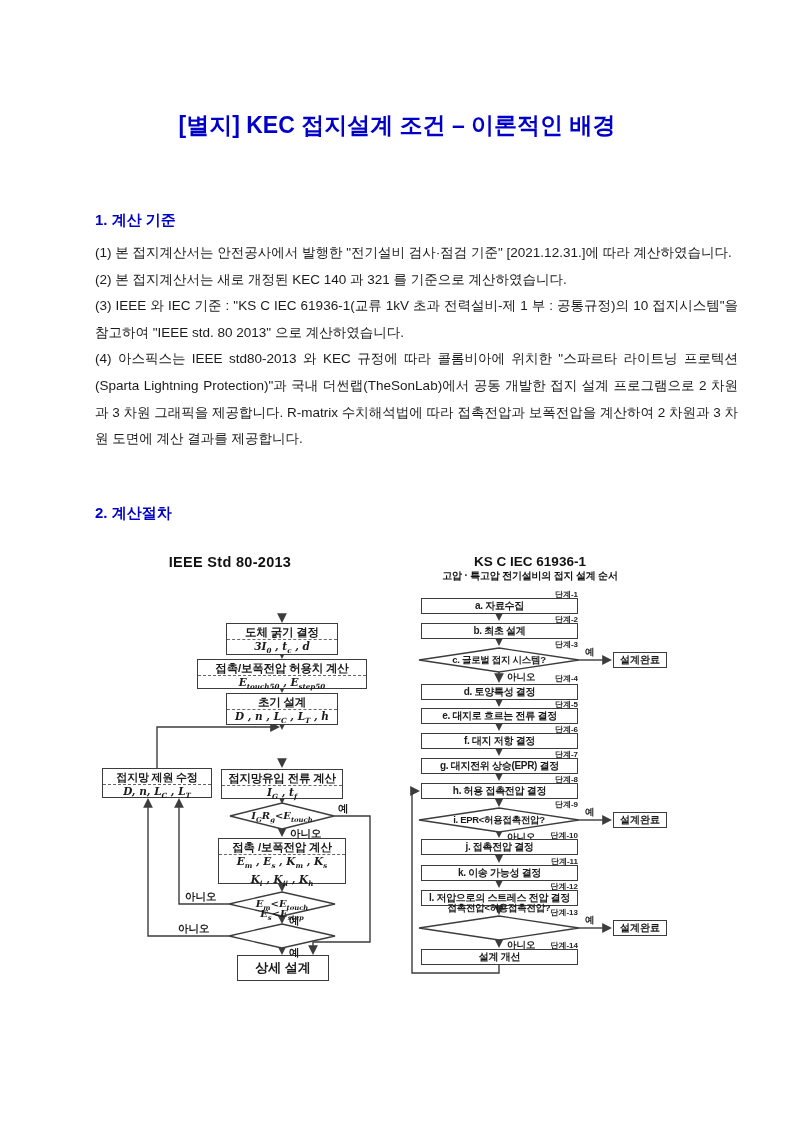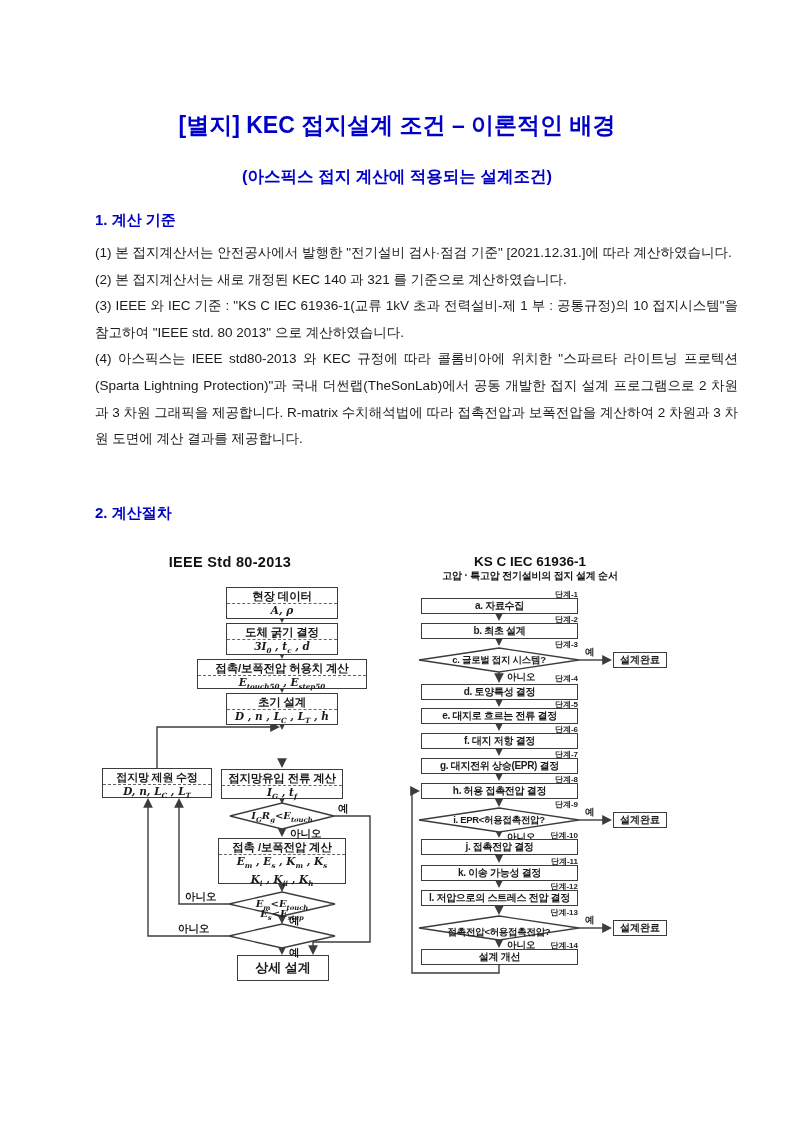--- a/index.html
+++ b/index.html
@@ -46,21 +46,20 @@
           letter-spacing:-.3px;white-space:nowrap;}
   .tag{position:absolute;left:148px;width:50px;text-align:right;font-size:8px;font-weight:bold;color:#222;}
   .slab{position:absolute;font-size:9.5px;font-weight:bold;white-space:nowrap;}
 </style>
 </head>
 <body>
 
 <div class="page">
 
   <div class="title">[별지] KEC 접지설계 조건 – 이론적인 배경</div>
-  <div class="subtitle">(아스픽스 접지 계산에 적용되는 설계조건)</div>
 
   <div class="sec sec1">1. 계산 기준</div>
   <div class="body">
     <p>(1) 본 접지계산서는 안전공사에서 발행한 "전기설비 검사·점검 기준" [2021.12.31.]에 따라 계산하였습니다.</p>
     <p>(2) 본 접지계산서는 새로 개정된 KEC 140 과 321 를 기준으로 계산하였습니다.</p>
     <p>(3) IEEE 와 IEC 기준 : "KS C IEC 61936-1(교류 1kV 초과 전력설비-제 1 부 : 공통규정)의 10 접지시스템"을 참고하여 "IEEE std. 80 2013" 으로 계산하였습니다.</p>
     <p>(4) 아스픽스는 IEEE std80-2013 와 KEC 규정에 따라 콜롬비아에 위치한 "스파르타 라이트닝 프로텍션(Sparta Lightning Protection)"과  국내 더썬랩(TheSonLab)에서 공동 개발한 접지 설계 프로그램으로 2 차원과 3 차원 그래픽을 제공합니다. R-matrix 수치해석법에 따라 접촉전압과 보폭전압을 계산하여 2 차원과 3 차원 도면에 계산 결과를 제공합니다.</p>
   </div>
 
   <div class="sec sec2">2. 계산절차</div>
@@ -88,24 +87,20 @@
         <polyline points="239,264 275,264 275,390 218,390 218,401" marker-end="url(#ah1)"></polyline>
         <polyline points="134,352 84,352 84,248" marker-end="url(#ah1)"></polyline>
         <polyline points="134,384 53,384 53,248" marker-end="url(#ah1)"></polyline>
         <polyline points="62,216 62,175 183,175" marker-end="url(#ah1)"></polyline>
         <polygon points="135,264 187,251 239,264 187,277" fill="#fff"></polygon>
         <polygon points="134,352 187,340 240,352 187,364" fill="#fff"></polygon>
         <polygon points="134,384 187,372 240,384 187,396" fill="#fff"></polygon>
       </g>
     </svg>
 
-    <div class="fbox" style="left:131px;top:35px;width:112px;height:32px;">
-      <div class="ft">현장 데이터</div>
-      <div class="fm">A, ρ</div>
-    </div>
     <div class="fbox" style="left:131px;top:71px;width:112px;height:32px;">
       <div class="ft">도체 굵기 결정</div>
       <div class="fm">3I<sub>0</sub> , t<sub>c</sub> , d</div>
     </div>
     <div class="fbox" style="left:102px;top:107px;width:170px;height:30px;">
       <div class="ft">접촉/보폭전압 허용치 계산</div>
       <div class="fm">E<sub>touch50</sub> , E<sub>step50</sub></div>
     </div>
     <div class="fbox" style="left:131px;top:141px;width:112px;height:32px;">
       <div class="ft">초기 설계</div>
@@ -211,21 +206,21 @@
     <div class="tag" style="top:278px;">단계-10</div>
     <div class="ibox" style="top:287px;">j. 접촉전압 결정</div>
 
     <div class="tag" style="top:304px;">단계-11</div>
     <div class="ibox" style="top:313px;">k. 이송 가능성 결정</div>
 
     <div class="tag" style="top:329px;">단계-12</div>
     <div class="ibox" style="top:338px;">l. 저압으로의 스트레스 전압 결정</div>
 
     <div class="tag" style="top:355px;">단계-13</div>
-    <div class="idtext" style="top:374px;">접촉전압&lt;허용접촉전압?</div>
+    <div class="idtext" style="top:350px;">접촉전압&lt;허용접촉전압?</div>
     <div class="slab" style="left:205px;top:362px;">예</div>
     <div class="done" style="top:368px;">설계완료</div>
     <div class="slab" style="left:127px;top:387px;">아니오</div>
 
     <div class="tag" style="top:388px;">단계-14</div>
     <div class="ibox" style="top:397px;">설계 개선</div>
   </div>
 
 </div>
 

